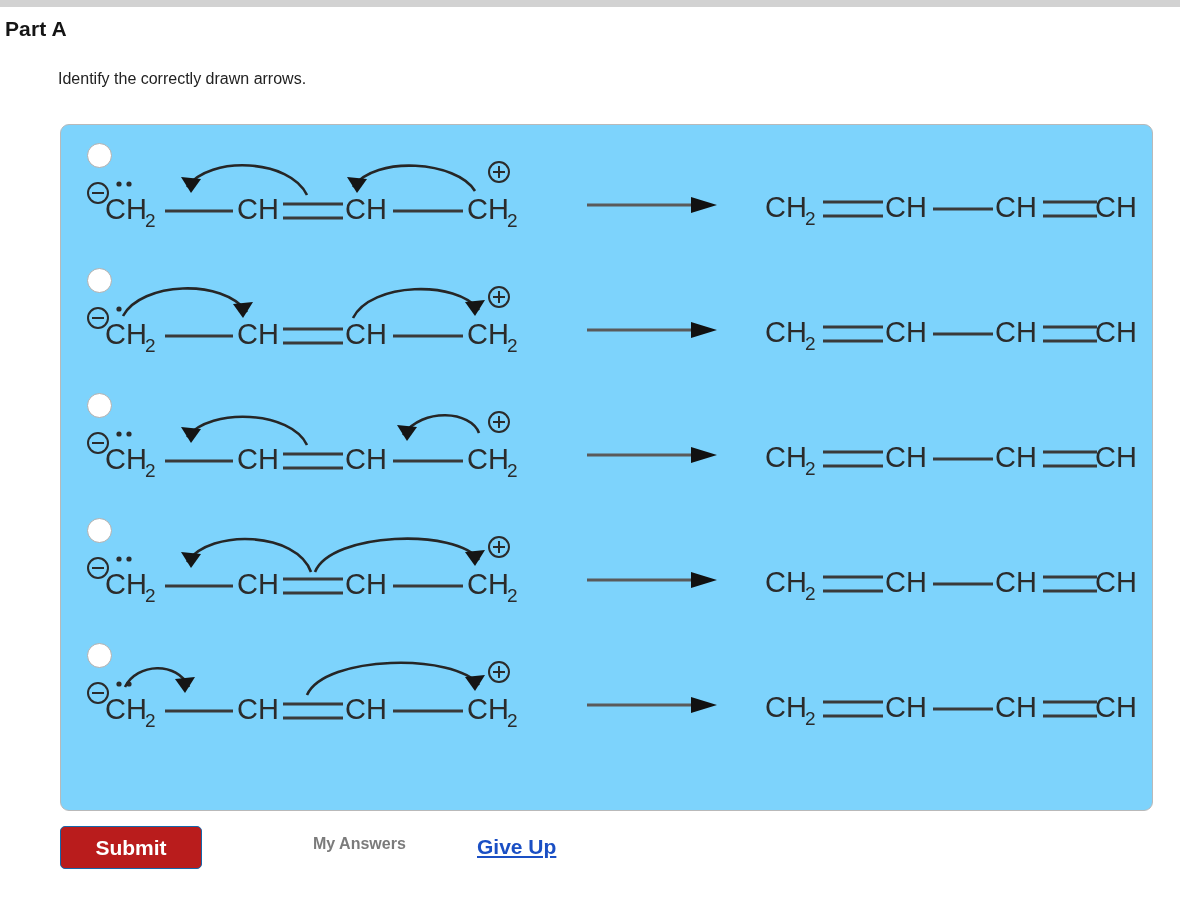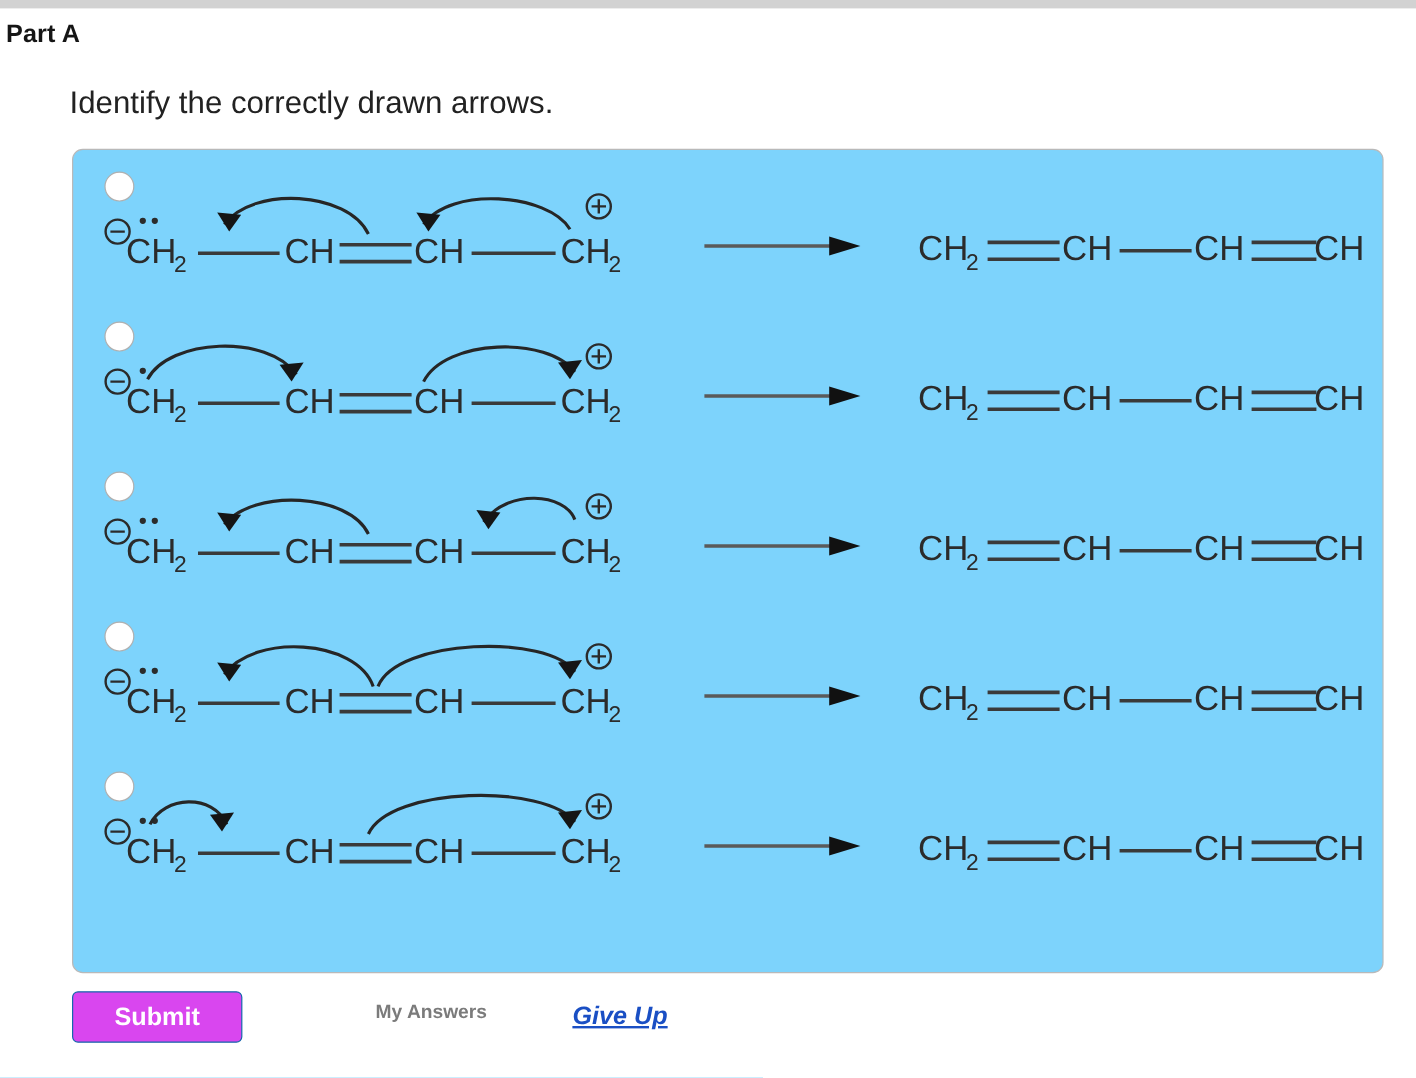--- a/index.html
+++ b/index.html
@@ -29,21 +29,21 @@
     top: 17px;
     font-size: 21px;
     font-weight: bold;
     letter-spacing: .1px;
     color: #151515;
   }
   #prompt {
     position: absolute;
     left: 58px;
     top: 70px;
-    font-size: 26px;
+    font-size: 16px;
     color: #222222;
   }
   #choice-card {
     position: absolute;
     left: 60px;
     top: 124px;
     width: 1093px;
     height: 687px;
     border: 1px solid #b9b9b9;
     border-radius: 9px;
@@ -79,21 +79,21 @@
     top: 824px;
     width: 1093px;
     height: 50px;
   }
   #submit-button {
     position: absolute;
     left: 0px;
     top: 2px;
     width: 142px;
     height: 43px;
-    background: #d946ef;
+    background: #b91c1c;
     border: 1px solid #1568ab;
     border-radius: 5px;
     color: #ffffff;
     font-size: 21px;
     font-weight: bold;
     line-height: 41px;
     text-align: center;
     cursor: pointer;
     box-sizing: border-box;
   }
@@ -108,21 +108,20 @@
   }
   #give-up {
     position: absolute;
     left: 417px;
     top: 11px;
     font-size: 21px;
     font-weight: bold;
     color: #1a4fc4;
     text-decoration: underline;
     cursor: pointer;
-    font-style: italic;
   }
   svg { display: block; }
   .bond { stroke: #3a3a3a; stroke-width: 3; }
   .atom {
     font-family: "Liberation Sans", sans-serif;
     font-size: 29px;
     fill: #2b2b2b;
   }
   .sub {
     font-family: "Liberation Sans", sans-serif;

